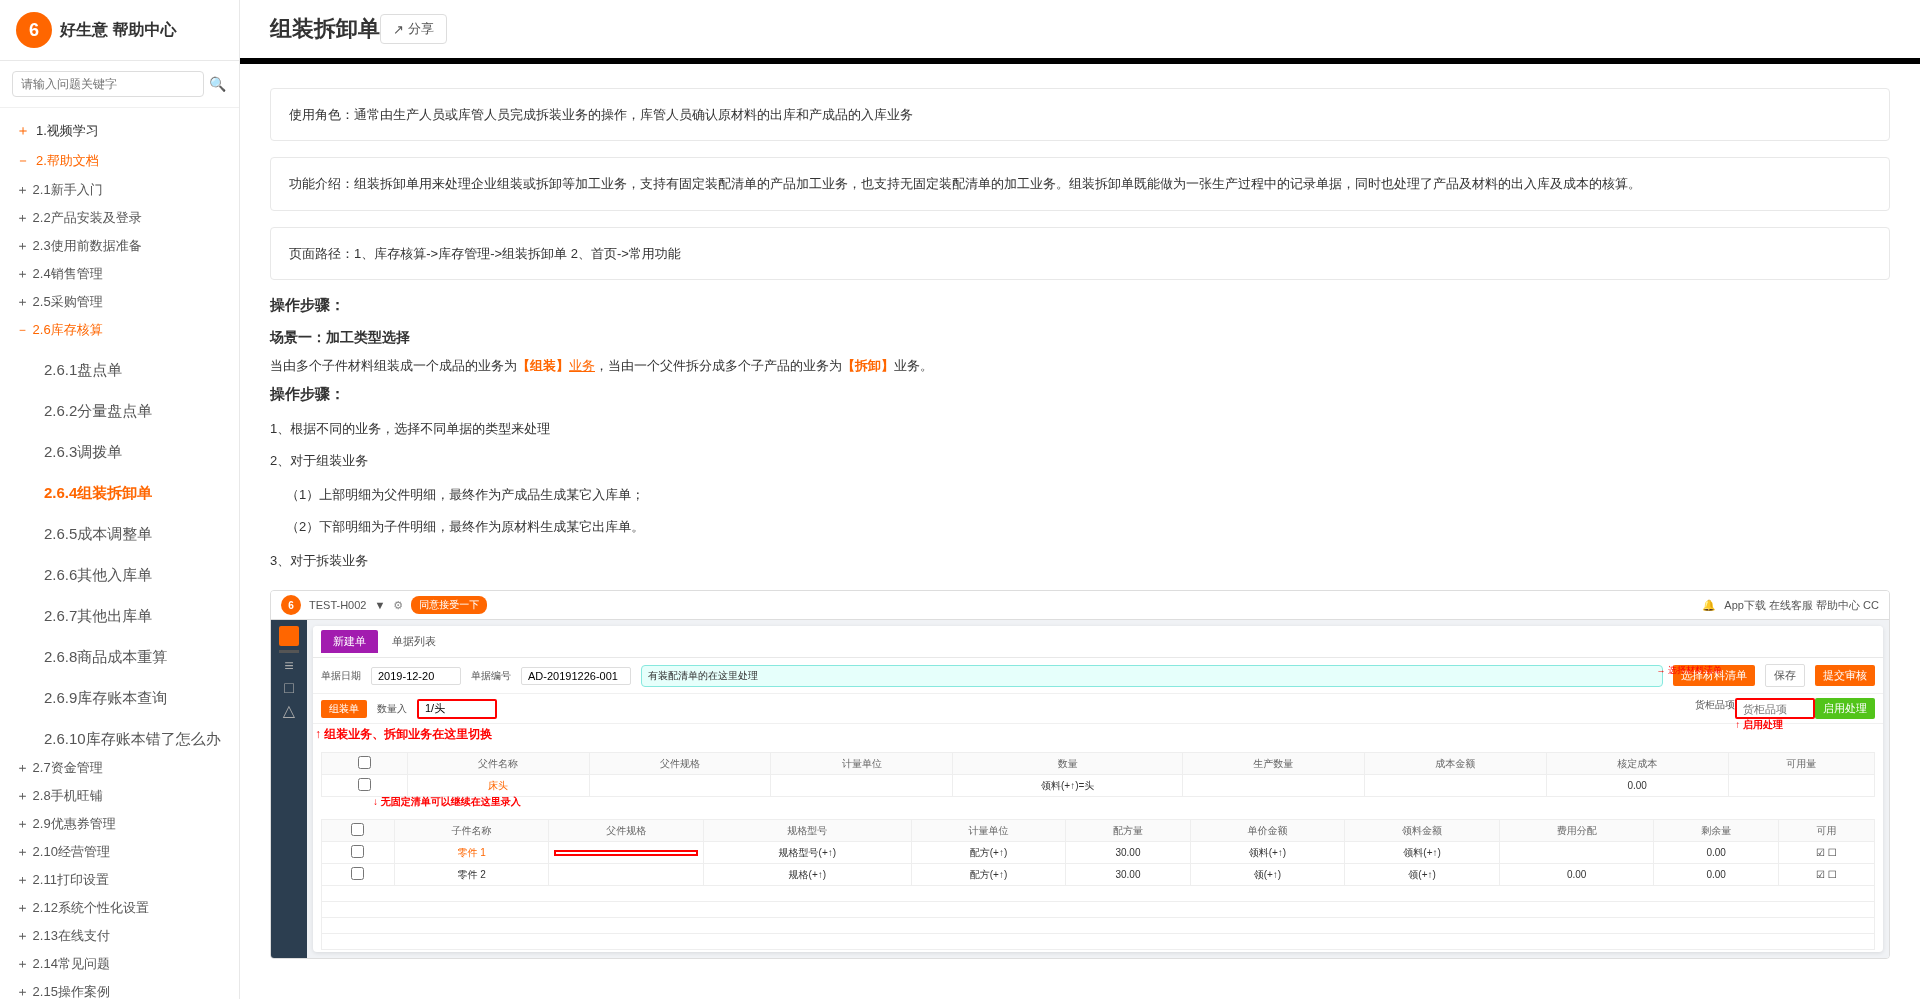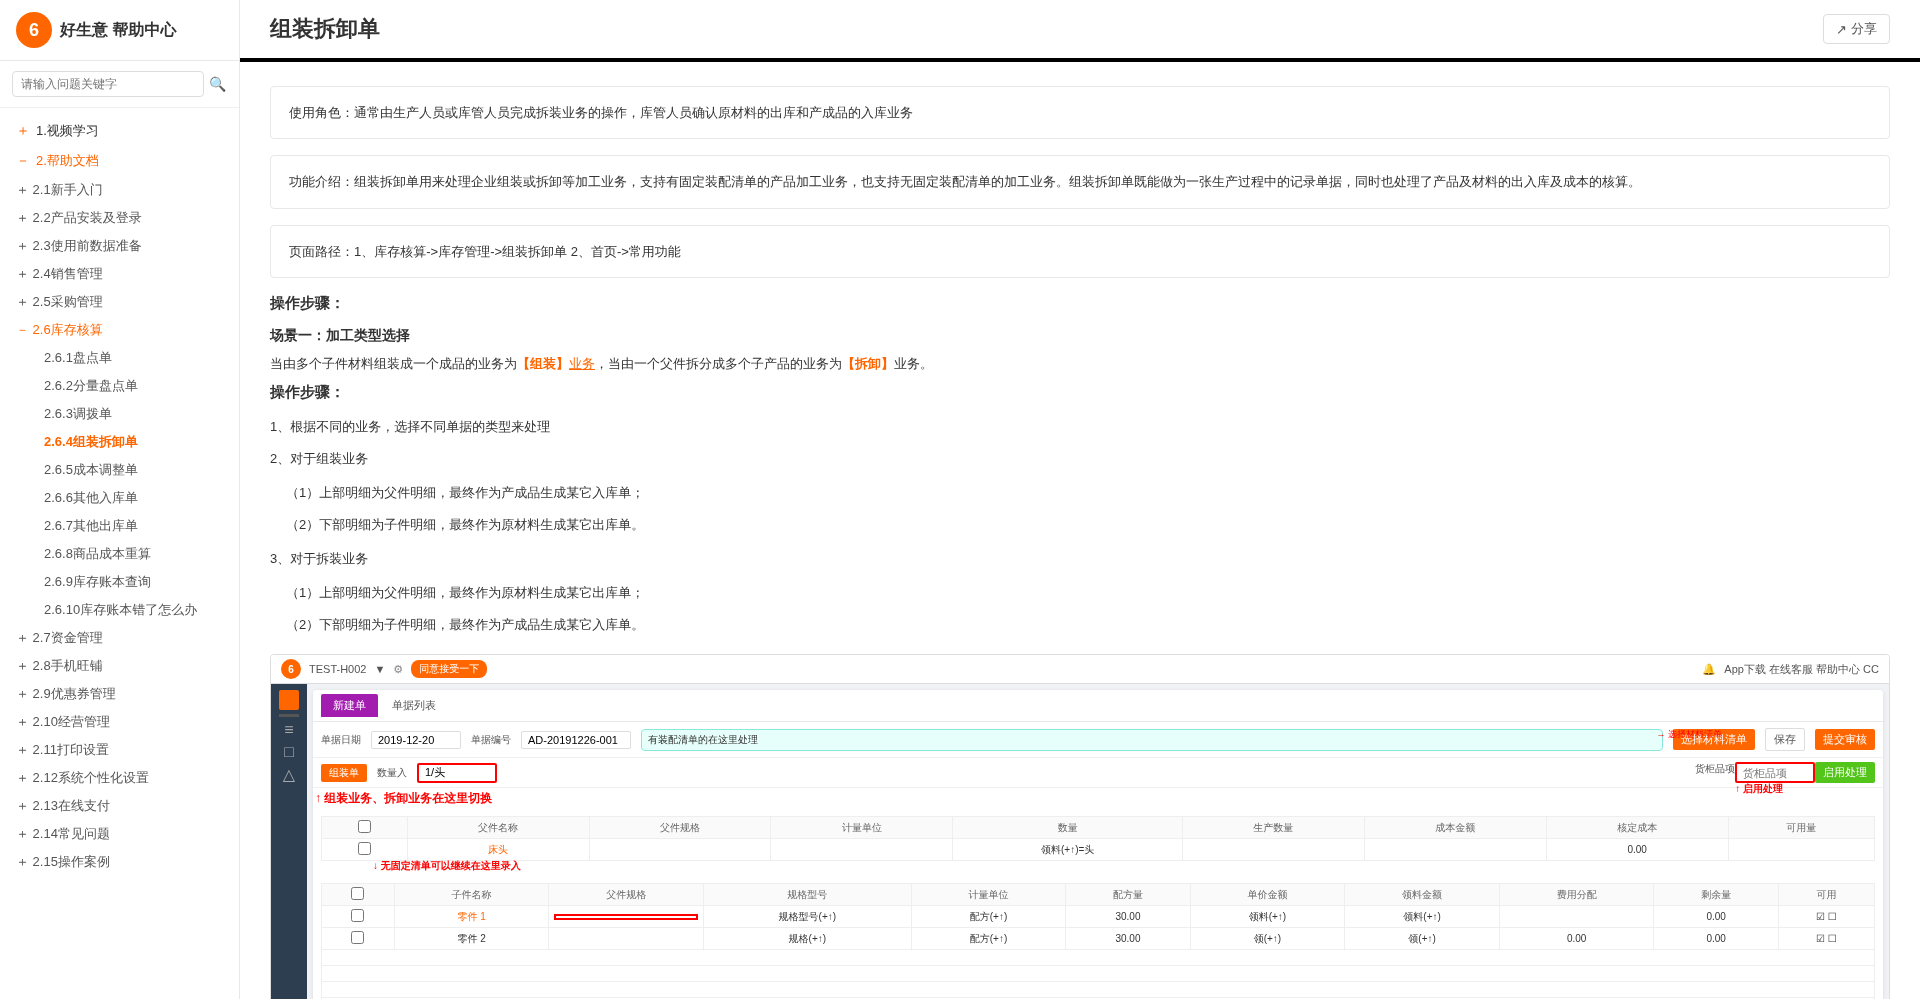--- a/index.html
+++ b/index.html
@@ -59,38 +59,39 @@
 
     .nav-sub-item {
       padding: 5px 16px 5px 16px;
       font-size: 13px;
       color: #555;
       cursor: pointer;
     }
     .nav-sub-item.active { color: #f60; }
     .nav-sub-sub-item {
       padding: 5px 16px 5px 44px;
-      font-size: 13px;
+      font-size: 15px;
       color: #555;
       cursor: pointer;
+      margin-top: 12px;
     }
     .nav-sub-sub-item.highlighted { color: #f60; }
 
     
     #main {
       flex: 1;
       display: flex;
       flex-direction: column;
       overflow: hidden;
     }
     .main-header {
       background: #fff;
       padding: 14px 30px;
-      border-bottom: 4px solid #000000;
-      display: flex; align-items: center; justify-content: space-between;
+      border-bottom: 6px solid #000000;
+      display: flex; align-items: center; 
     }
     .main-title { font-size: 22px; font-weight: 600; color: #333; }
     .share-btn {
       border: 1px solid #ddd; background: #fff; border-radius: 4px;
       padding: 5px 12px; font-size: 13px; color: #555; cursor: pointer;
       display: flex; align-items: center; gap: 4px;
     }
 
     .main-content {
       flex: 1;
@@ -235,24 +236,20 @@
         当由多个子件材料组装成一个成品的业务为<span class="highlight">【组装】</span><span class="underline">业务</span>，当由一个父件拆分成多个子产品的业务为<span class="highlight">【拆卸】</span>业务。
       </div>
       <div class="section-title">操作步骤：</div>
       <div class="step-text">1、根据不同的业务，选择不同单据的类型来处理</div>
       <div class="step-text">2、对于组装业务</div>
       <div class="step-list">
         <div class="step-text">（1）上部明细为父件明细，最终作为产成品生成某它入库单；</div>
         <div class="step-text">（2）下部明细为子件明细，最终作为原材料生成某它出库单。</div>
       </div>
       <div class="step-text">3、对于拆装业务</div>
-      <div class="step-list">
-        <div class="step-text">（1）上部明细为父件明细，最终作为原材料生成某它出库单；</div>
-        <div class="step-text">（2）下部明细为子件明细，最终作为产成品生成某它入库单。</div>
-      </div>
     </div>
 
     <div class="screenshot-container">
       <div class="mock-wrapper" style="position:relative; background:#f0f2f5; padding:0;">
 
         <div style="background:#fff; border-bottom:1px solid #ddd; padding:4px 10px; display:flex; align-items:center; gap:8px; font-size:11px; color:#555;">
           <div class="mock-logo">6</div>
           <span>TEST-H002</span>
           <span>▼</span>
           <span style="color:#888;">⚙</span>

